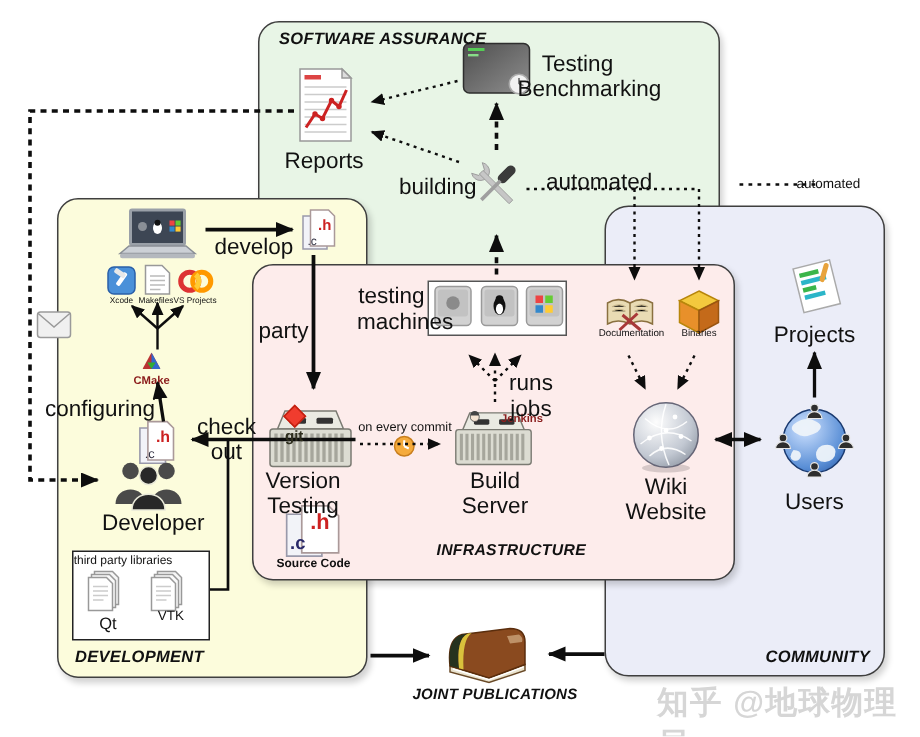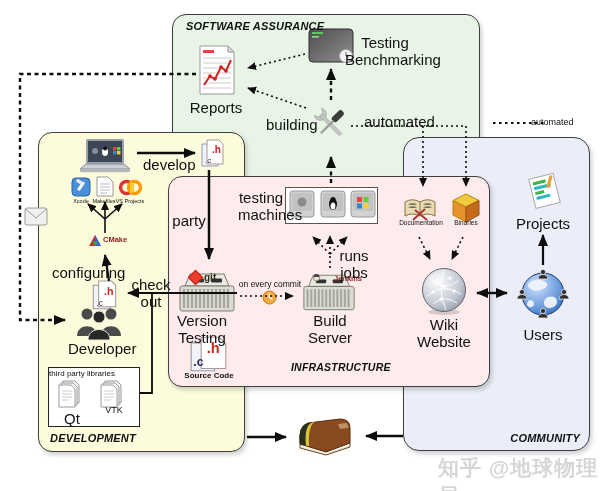--- a/index.html
+++ b/index.html
@@ -21,20 +21,21 @@
 
   <div class="zone" style="left:172px;top:14px;width:306px;height:208px;border-radius:14px;background:#e8f5e6;z-index:1;"></div>
   <div class="zone" style="left:38px;top:132px;width:205px;height:318px;border-radius:14px;background:#fcfcdc;z-index:2;"></div>
   <div class="zone" style="left:403px;top:137px;width:185px;height:312px;border-radius:16px;background:#ebedf8;z-index:2;"></div>
   <div class="zone" style="left:168px;top:176px;width:320px;height:209px;border-radius:14px;background:#fdeceb;z-index:3;"></div>
 
   <div class="ztitle" style="left:186px;top:20px;">SOFTWARE ASSURANCE</div>
   <div class="ztitle" style="left:50px;top:432px;text-align:right;">DEVELOPMENT</div>
   <div class="ztitle" style="left:291px;top:361px;font-size:10.5px;">INFRASTRUCTURE</div>
   <div class="ztitle" style="left:480px;top:432px;width:100px;text-align:right;">COMMUNITY</div>
+  <div class="ztitle" style="left:250px;top:458px;width:160px;text-align:center;font-size:10px;">JOINT PUBLICATIONS</div>
 
   <svg id="arrows" width="613" height="491">
     <defs>
       <marker id="mB" markerWidth="13" markerHeight="11" refX="11" refY="5" orient="auto-start-reverse" markerUnits="userSpaceOnUse">
         <path d="M0,0 L12,5 L0,10 z" fill="#0d0d0d"></path>
         </marker>
       <marker id="mS" markerWidth="10" markerHeight="9" refX="8" refY="4" orient="auto" markerUnits="userSpaceOnUse">
         <path d="M0,0 L9,4 L0,8 z" fill="#0d0d0d"></path>
         </marker>
     </defs>
@@ -162,29 +163,29 @@
   </svg>
   <svg class="ico" style="left:118px;top:178px;" width="25" height="19" viewBox="0 0 25 19">
     <circle cx="8.5" cy="9.5" r="6" fill="none" stroke="#d33" stroke-width="3.4"></circle>
     <circle cx="16.5" cy="9.5" r="6" fill="none" stroke="#f90" stroke-width="3.4"></circle>
     <path d="M12.5,5 a6,6 0 0 1 0,9" fill="none" stroke="#fc3" stroke-width="3.4"></path>
   </svg>
   <div class="lbl tiny" style="left:68px;top:198px;width:26px;">Xcode</div>
   <div class="lbl tiny" style="left:89px;top:198px;width:30px;">Makefiles</div>
   <div class="lbl tiny" style="left:113px;top:198px;width:34px;">VS Projects</div>
 
-  <div class="ico" style="left:89px;top:235px;display:flex;align-items:flex-start;gap:2px;">
+  <div class="ico" style="left:89px;top:235px;display:flex;align-items:center;gap:2px;flex-direction:column;">
     <svg width="12" height="12" viewBox="0 0 12 12">
       <path d="M6,0 L12,11 H0 z" fill="#b33"></path>
         <path d="M6,0 L12,11 H6 z" fill="#36c"></path>
         <path d="M3.2,6.6 h5.6 L6,11 z" fill="#3a3"></path>
     </svg>
     <span style="font-size:7.5px;font-weight:bold;color:#8a1a1a;">CMake</span>
   </div>
-  <div class="lbl" style="left:52px;top:264px;width:56px;">configuring</div>
+  <div class="lbl" style="left:30px;top:264px;width:56px;">configuring</div>
 
   <svg class="ico" style="left:92px;top:280px;" width="26" height="32" viewBox="0 0 24 30">
     <path d="M1,5 h12 l4,4 v18 h-16 z" fill="#f2f3f8" stroke="#99a"></path>
     <path d="M6,1 h12 l4,4 v20 h-16 z" fill="#fff" stroke="#a99"></path>
     <text x="4" y="24" font-size="8" fill="#334">.c</text>
     <text x="11" y="14" font-size="10" font-weight="bold" fill="#c22">.h</text>
   </svg>
   <div class="lbl" style="left:127px;top:276px;width:48px;">check out</div>
 
   <svg class="ico" style="left:74px;top:305px;" width="50" height="36" viewBox="0 0 50 36">
@@ -217,33 +218,33 @@
       </g>
   </svg>
   <svg class="ico" style="left:100px;top:380px;" width="26" height="30" viewBox="0 0 26 30">
     <path d="M5,1 h12 l4,4 v18 h-16 z" fill="#f6f6f6" stroke="#999"></path>
     <path d="M3,3 h12 l4,4 v18 h-16 z" fill="#fafafa" stroke="#999"></path>
     <path d="M1,5 h12 l4,4 v18 h-16 z" fill="#fff" stroke="#999"></path>
     <g stroke="#ccc">
         <path d="M4,11 h10 M4,14 h10 M4,17 h10 M4,20 h7"></path>
       </g>
   </svg>
-  <div class="lbl" style="left:60px;top:410px;width:24px;font-size:15px;">Qt</div>
+  <div class="lbl" style="left:60px;top:410px;width:24px;font-size:11px;">Qt</div>
   <div class="lbl" style="left:100px;top:394px;width:28px;font-size:9px;margin-top:11px;">VTK</div>
 
   <svg class="ico" style="left:178px;top:271px;" width="58" height="42" viewBox="0 0 58 42">
     <path d="M7,15 L12,3 h34 l5,12 z" fill="#eaeae2" stroke="#7a7a72"></path>
     <rect x="15" y="7.5" width="11" height="4" rx="1" fill="#333"></rect>
       <rect x="33" y="7.5" width="11" height="4" rx="1" fill="#333"></rect>
     <rect x="2" y="15" width="54" height="25" rx="2" fill="#dcdcd2" stroke="#7a7a72"></rect>
     <g stroke="#a6a69c" stroke-width="2.2">
         <path d="M6,18 v19 M10,18 v19 M14,18 v19 M18,18 v19 M22,18 v19 M26,18 v19 M30,18 v19 M34,18 v19 M38,18 v19 M42,18 v19 M46,18 v19 M50,18 v19"></path>
       </g>
   </svg>
-  <div class="ico z6" style="left:190px;top:272px;display:flex;align-items:flex-end;gap:3px;">
+  <div class="ico z6" style="left:190px;top:272px;display:flex;align-items:flex-end;gap:3px;flex-direction:column;">
     <div style="width:9px;height:9px;background:#f03c2e;border:1px solid #c02010;transform:rotate(45deg);"></div>
     <span style="font-size:10px;font-weight:bold;color:#2e2e1e;">git</span>
   </div>
   <div class="lbl" style="left:161px;top:312px;width:82px;">Version Testing</div>
 
   <svg class="ico" style="left:262px;top:290px;" width="15" height="15" viewBox="0 0 15 15">
     <circle cx="7.5" cy="7.5" r="6.5" fill="#f5ab3c" stroke="#c97f1e"></circle>
     <path d="M7.5,7.5 V3.5 M7.5,7.5 L10.5,9" stroke="#fff" stroke-width="1.4"></path>
   </svg>
   <div class="lbl" style="left:235px;top:280px;width:70px;font-size:8.5px;">on every commit</div>

